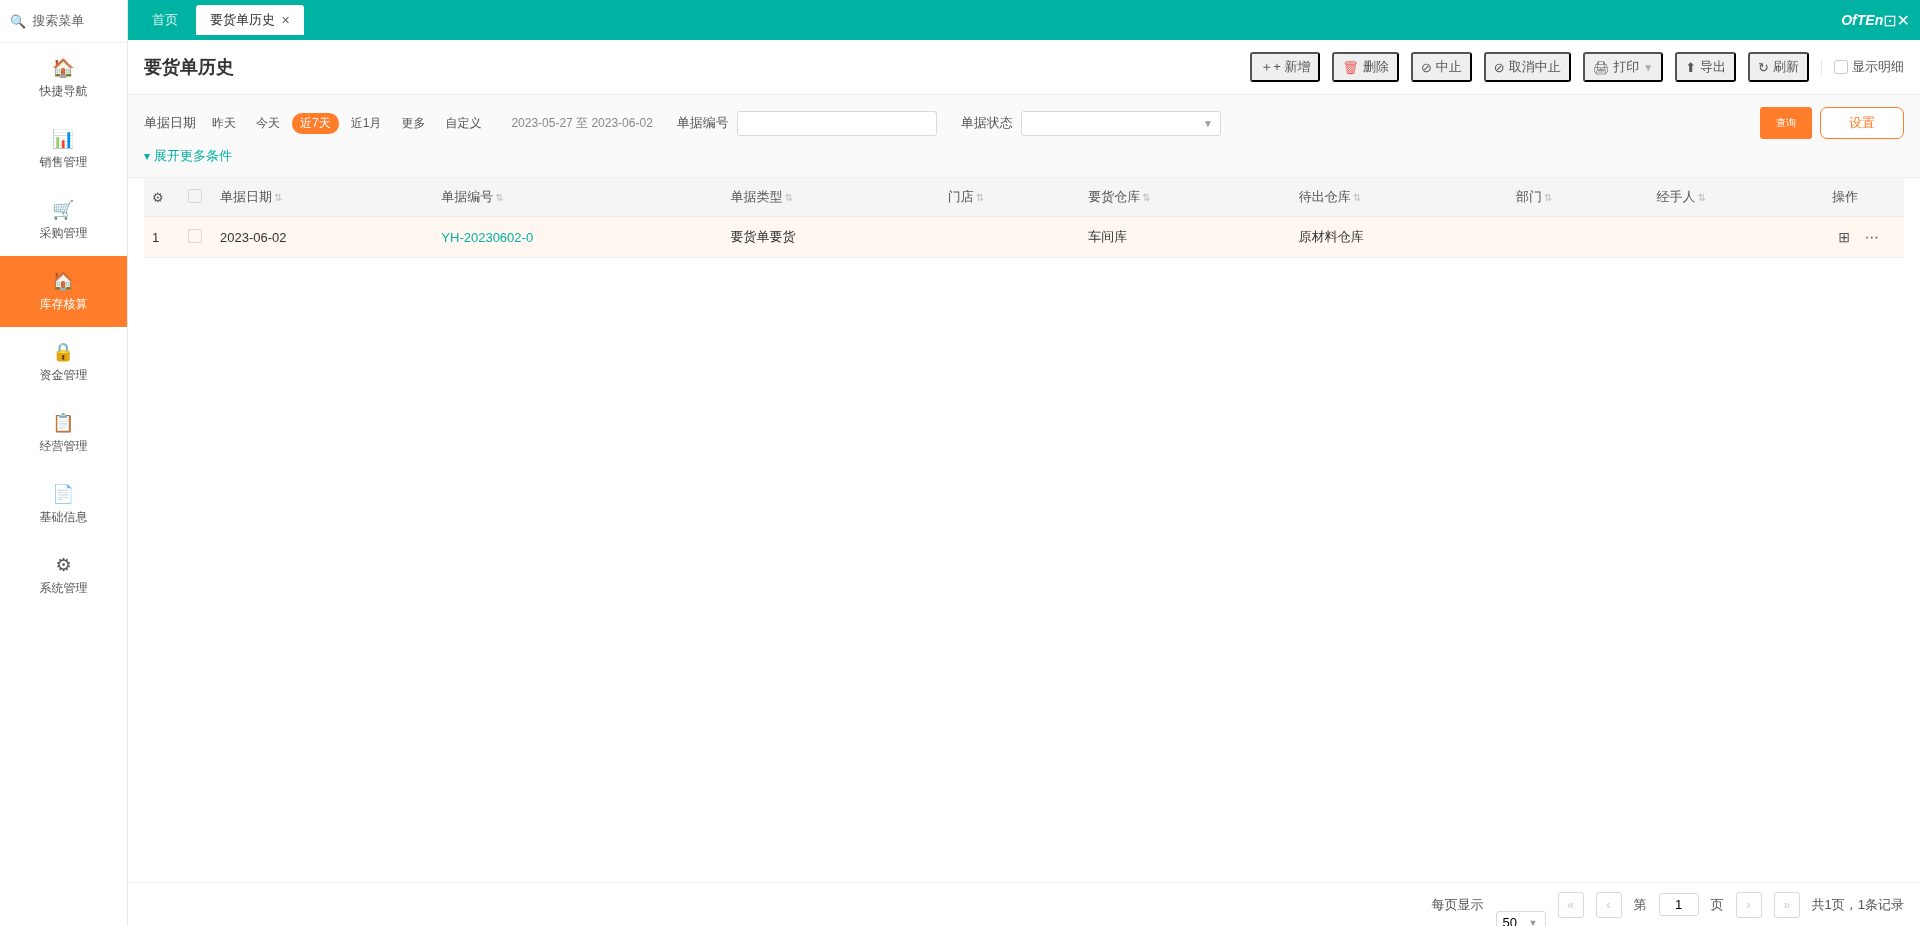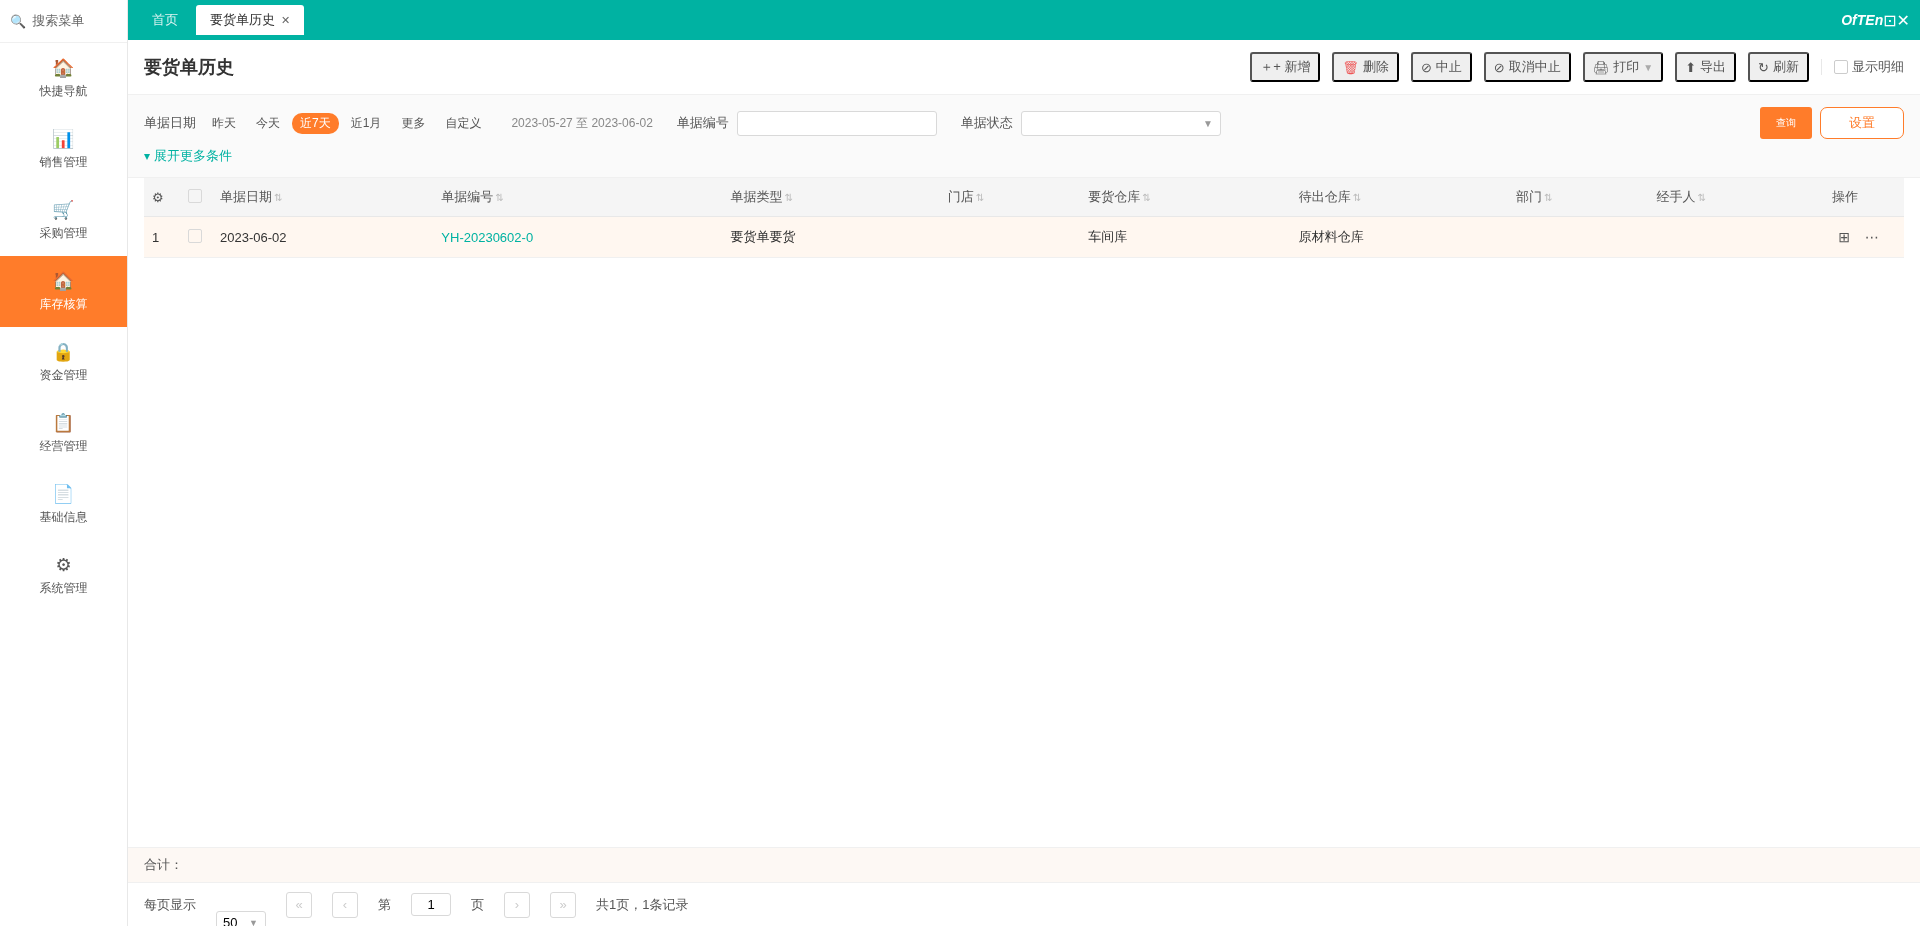--- a/index.html
+++ b/index.html
@@ -66,21 +66,21 @@
     tbody td { padding: 8px 8px; color: #333; font-size: 13px; }
     .col-sort { cursor: pointer; display: flex; align-items: center; gap: 2px; }
     .sort-icon { color: #bbb; font-size: 10px; }
     .link-text { color: #00b2a2; cursor: pointer; text-decoration: none; }
     .op-btn { display: inline-flex; align-items: center; justify-content: center; width: 24px; height: 24px; border-radius: 3px; cursor: pointer; color: #555; font-size: 14px; }
 
     
     .table-footer { padding: 8px 16px; border-top: 1px solid #f0f0f0; background: #fdf8f4; color: #555; font-size: 13px; display: flex; align-items: center; gap: 8px; }
 
     
-    .pagination { height: 44px; border-top: 1px solid #f0f0f0; display: flex; align-items: center; padding: 0 16px; gap: 20px; background: #fff; font-size: 13px; color: #555; }
+    .pagination { height: 44px; border-top: 1px solid #f0f0f0; display: flex; align-items: center; justify-content: flex-end; padding: 0 16px; gap: 12px; background: #fff; font-size: 13px; color: #555; }
     .pagination-btn { width: 26px; height: 26px; border: 1px solid #d9d9d9; border-radius: 3px; display: inline-flex; align-items: center; justify-content: center; cursor: pointer; color: #555; background: #fff; }
     .pagination-btn.disabled { color: #ccc; cursor: default; }
     .page-input { width: 40px; border: 1px solid #d9d9d9; border-radius: 3px; text-align: center; padding: 3px; font-size: 13px; outline: none; }
     .per-page-select { border: 1px solid #d9d9d9; border-radius: 3px; padding: 3px 20px 3px 6px; font-size: 13px; outline: none; background: #fff; cursor: pointer; appearance: none; }
     .per-page-wrapper { position: relative; display: inline-block; margin-top: 36px; }
     .per-page-wrapper .select-arrow { font-size: 9px; }
 
     
     .cb { width: 14px; height: 14px; border: 1px solid #d9d9d9; border-radius: 2px; cursor: pointer; display: inline-block; }
   </style>
@@ -309,23 +309,20 @@
               <td></td>
               <td>
                 <span class="op-btn" title="edit">⊞</span>
                 <span class="op-btn" title="more">⋯</span>
               </td>
             </tr>
           </tbody>
         </table>
       </div>
 
-      <div class="table-footer">
-        <span>合计：</span>
-      </div>
 
       <div class="pagination">
         <span>每页显示</span>
         <div class="per-page-wrapper">
           <select class="per-page-select">
             <option value="50">50</option>
             <option value="100">100</option>
             <option value="200">200</option>
           </select>
           <span class="select-arrow">▼</span>

